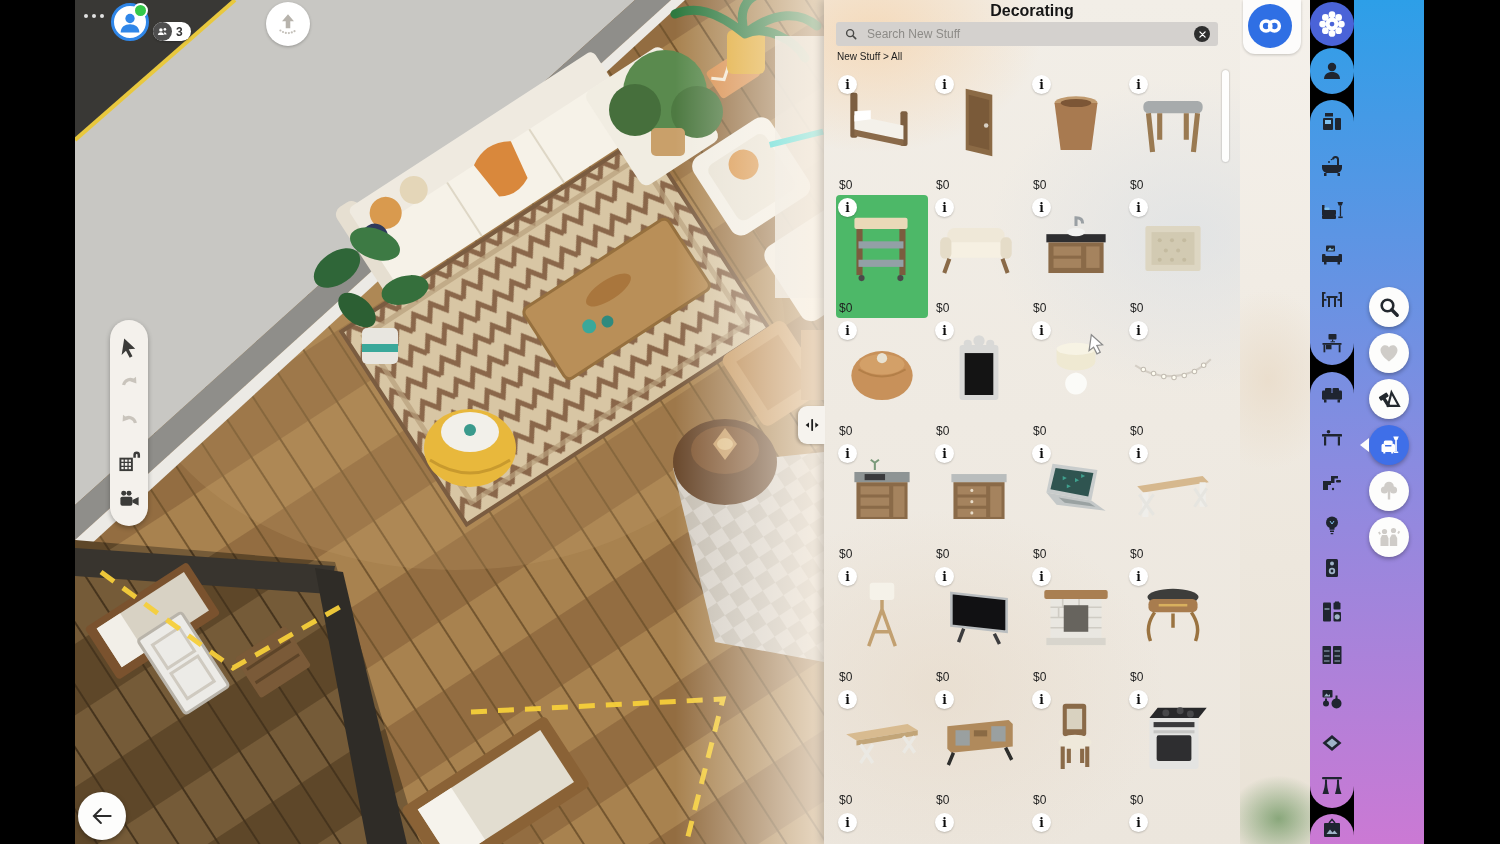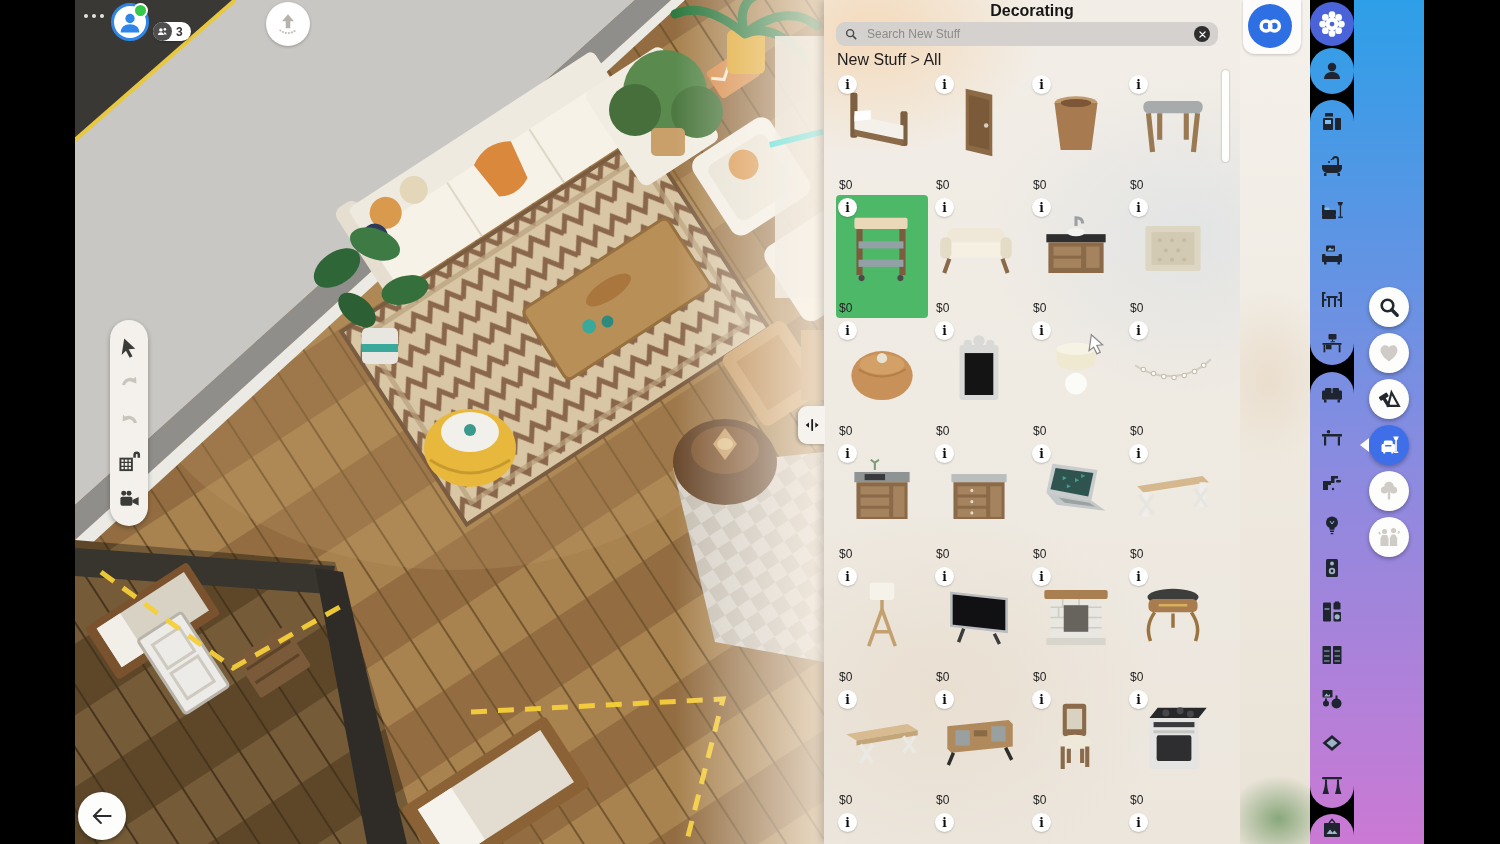--- a/index.html
+++ b/index.html
@@ -36,27 +36,27 @@
   .catalog{position:absolute;left:824px;top:0;width:416px;height:844px;overflow:hidden;
     background:
       radial-gradient(240px 170px at 12% 4%, rgba(246,205,158,.6), transparent 70%),
       radial-gradient(280px 220px at 88% 28%, rgba(214,221,229,.55), transparent 72%),
       radial-gradient(320px 260px at 28% 82%, rgba(229,214,195,.5), transparent 70%),
       linear-gradient(#f2eee7, #ece6dd);
     box-shadow:-3px 0 8px rgba(0,0,0,.18);}
   .cat-title{position:absolute;top:2px;left:0;width:100%;text-align:center;font-size:16px;
     font-weight:bold;color:#161616;}
   .search-wrap{position:absolute;left:12px;top:22px;width:382px;height:24px;background:#d4d1ce;
-    border-radius:9px;display:flex;align-items:center;padding:0 8px;box-sizing:border-box;}
+    border-radius:3px;display:flex;align-items:center;padding:0 8px;box-sizing:border-box;}
   .search-wrap input{flex:1;border:none;background:transparent;outline:none;font-size:12px;
     color:#333;margin-left:7px;font-family:"Liberation Sans",sans-serif;}
   .search-wrap input::placeholder{color:#8d8b87;}
   .clear-btn{width:16px;height:16px;border-radius:50%;background:#2e2e2e;display:flex;
     align-items:center;justify-content:center;flex:0 0 auto;}
-  .breadcrumb{position:absolute;left:13px;top:51px;font-size:16px;color:#1d1d1d;}
+  .breadcrumb{position:absolute;left:13px;top:51px;font-size:10px;color:#1d1d1d;}
   .grid{position:absolute;left:12px;top:72px;width:386px;display:grid;
     grid-template-columns:repeat(4,92px);column-gap:5px;grid-auto-rows:123px;}
   .tile{position:relative;border-radius:4px;}
   .tile.selected{background:#4db868;}
   .info-btn{position:absolute;left:2px;top:3px;width:19px;height:19px;border-radius:50%;
     background:#fff;box-shadow:0 1px 2px rgba(0,0,0,.2);display:flex;align-items:center;
     justify-content:center;font-family:"DejaVu Serif",serif;font-weight:bold;font-size:12px;
     color:#0d0d0d;z-index:3;}
   .thumb{position:absolute;left:0;top:8px;width:92px;height:93px;}
   .thumb svg{width:100%;height:100%;}

